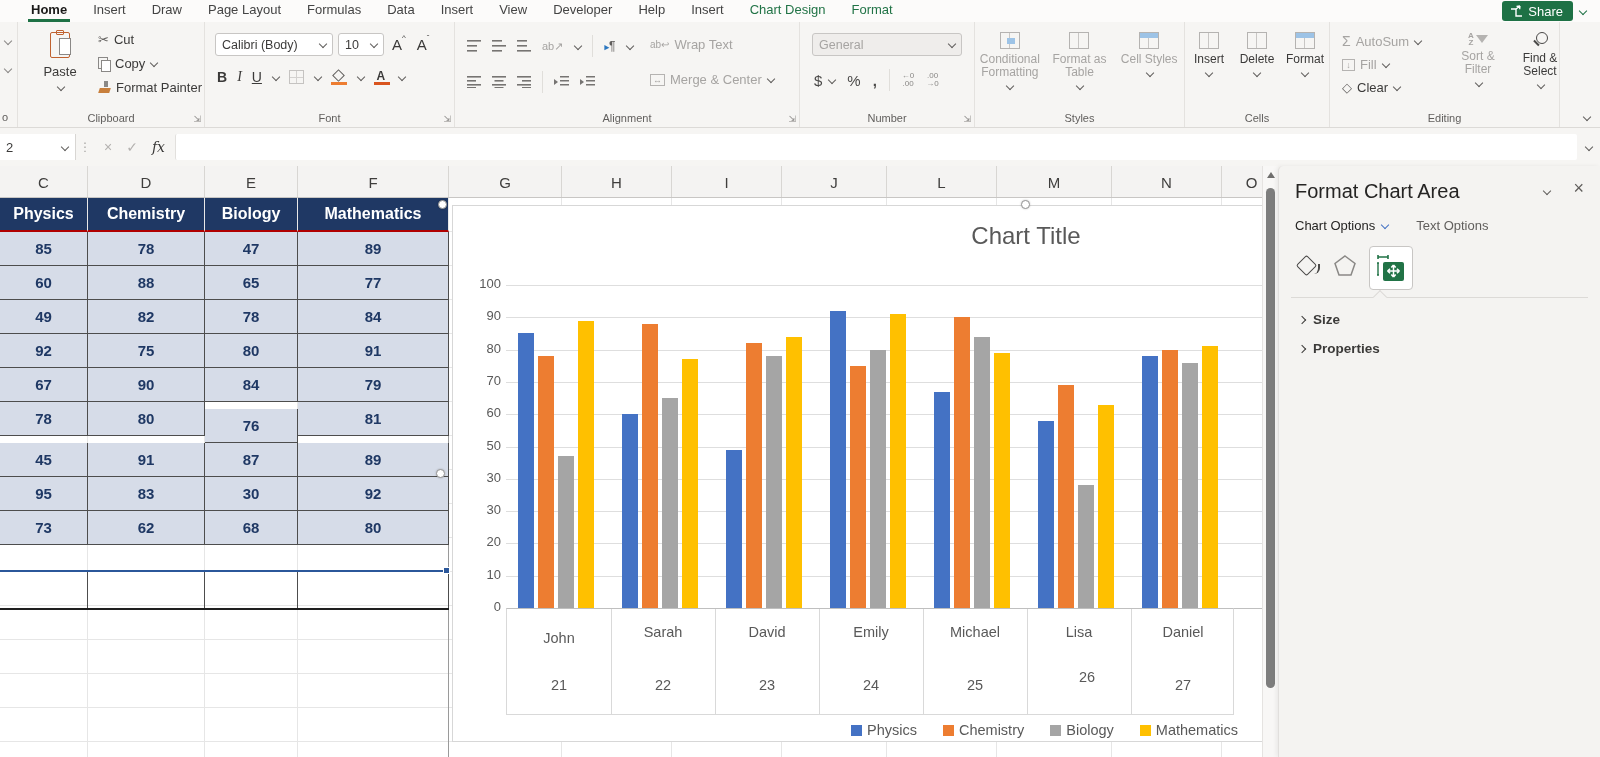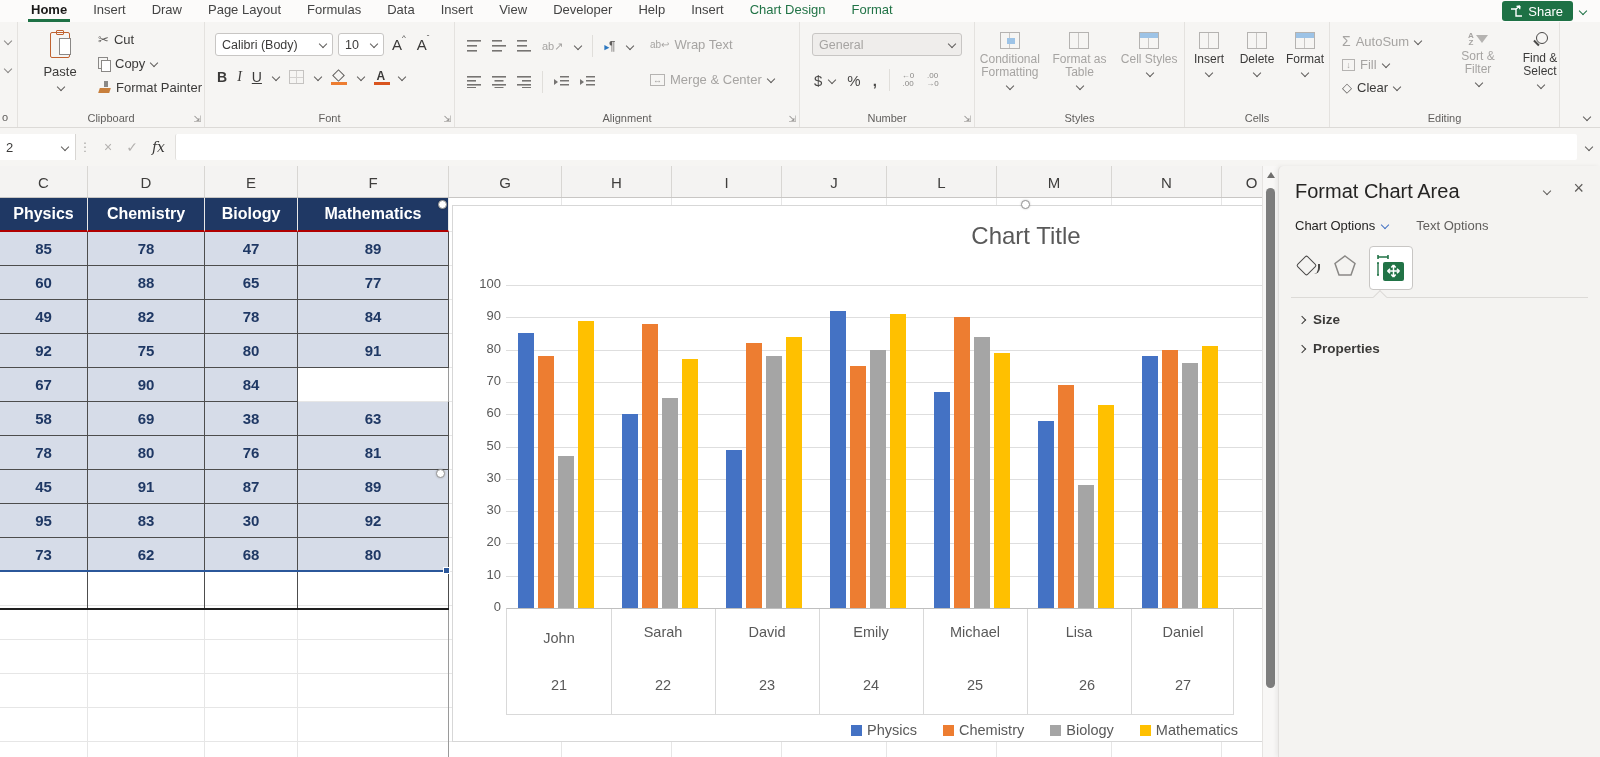--- a/index.html
+++ b/index.html
@@ -567,31 +567,26 @@
           <div class="trow">
             <div class="td" style="width: 88px; background: rgb(214, 220, 232); color: rgb(31, 56, 100);">92</div>
             <div class="td" style="width: 117px; background: rgb(214, 220, 232); color: rgb(31, 56, 100);">75</div>
             <div class="td" style="width: 93px; background: rgb(214, 220, 232); color: rgb(31, 56, 100);">80</div>
             <div class="td" style="width: 151px; background: rgb(214, 220, 232); color: rgb(31, 56, 100);">91</div>
           </div>
           <div class="trow">
             <div class="td" style="width: 88px; background: rgb(214, 220, 232); color: rgb(31, 56, 100);">67</div>
             <div class="td" style="width: 117px; background: rgb(214, 220, 232); color: rgb(31, 56, 100);">90</div>
             <div class="td" style="width: 93px; background: rgb(214, 220, 232); color: rgb(31, 56, 100);">84</div>
-          </div>
-          <div class="trow">
-            <div class="td" style="width: 88px; background: rgb(214, 220, 232); color: rgb(31, 56, 100);">58</div>
-            <div class="td" style="width: 117px; background: rgb(214, 220, 232); color: rgb(31, 56, 100);">69</div>
-            <div class="td" style="width: 93px; background: rgb(214, 220, 232); color: rgb(31, 56, 100);">38</div>
-            <div class="td" style="width: 151px; background: rgb(214, 220, 232); color: rgb(31, 56, 100);">63</div>
+            <div class="td" style="width: 151px; background: rgb(214, 220, 232); color: rgb(31, 56, 100);">79</div>
           </div>
           <div class="trow">
             <div class="td" style="width: 88px; background: rgb(214, 220, 232); color: rgb(31, 56, 100);">78</div>
             <div class="td" style="width: 117px; background: rgb(214, 220, 232); color: rgb(31, 56, 100);">80</div>
-            <div class="td" style="width: 93px; background: rgb(214, 220, 232); color: rgb(31, 56, 100);">76</div>
+            <div class="td" style="width: 93px; background: rgb(214, 220, 232); color: rgb(31, 56, 100); margin-top: 7px;">76</div>
             <div class="td" style="width: 151px; background: rgb(214, 220, 232); color: rgb(31, 56, 100);">81</div>
           </div>
           <div class="trow">
             <div class="td" style="width: 88px; background: rgb(214, 220, 232); color: rgb(31, 56, 100);">45</div>
             <div class="td" style="width: 117px; background: rgb(214, 220, 232); color: rgb(31, 56, 100);">91</div>
             <div class="td" style="width: 93px; background: rgb(214, 220, 232); color: rgb(31, 56, 100);">87</div>
             <div class="td" style="width: 151px; background: rgb(214, 220, 232); color: rgb(31, 56, 100);">89</div>
           </div>
           <div class="trow">
             <div class="td" style="width: 88px; background: rgb(214, 220, 232); color: rgb(31, 56, 100);">95</div>
@@ -683,21 +678,21 @@
         <div class="catname" style="left: 208px; top: 15px;">David</div>
         <div class="catnum" style="left: 208px; top: 68px;">23</div>
         <div class="catv" style="left: 312px;"></div>
         <div class="catname" style="left: 312px; top: 15px;">Emily</div>
         <div class="catnum" style="left: 312px; top: 68px;">24</div>
         <div class="catv" style="left: 416px;"></div>
         <div class="catname" style="left: 416px; top: 15px;">Michael</div>
         <div class="catnum" style="left: 416px; top: 68px;">25</div>
         <div class="catv" style="left: 520px;"></div>
         <div class="catname" style="left: 520px; top: 15px;">Lisa</div>
-        <div class="catnum" style="left: 520px; top: 68px; padding-left: 16px;">26</div>
+        <div class="catnum" style="left: 520px; top: 60px; padding-left: 16px;">26</div>
         <div class="catv" style="left: 624px;"></div>
         <div class="catname" style="left: 624px; top: 15px;">Daniel</div>
         <div class="catnum" style="left: 624px; top: 68px;">27</div>
       </div>
     <div class="legend" id="legend">
         <div class="litem">
           <span class="lsw" style="background: rgb(68, 114, 196);"></span>
           <span>Physics</span>
         </div>
         <div class="litem">

